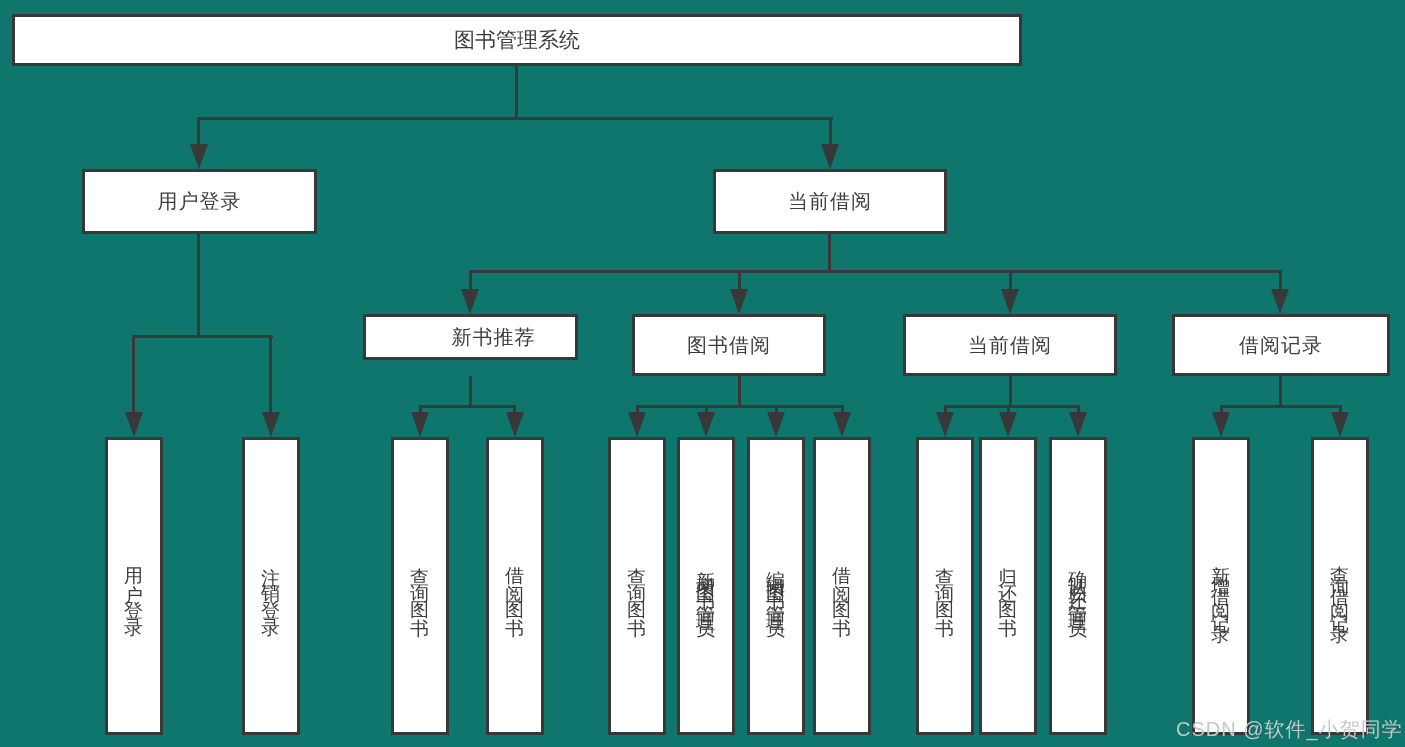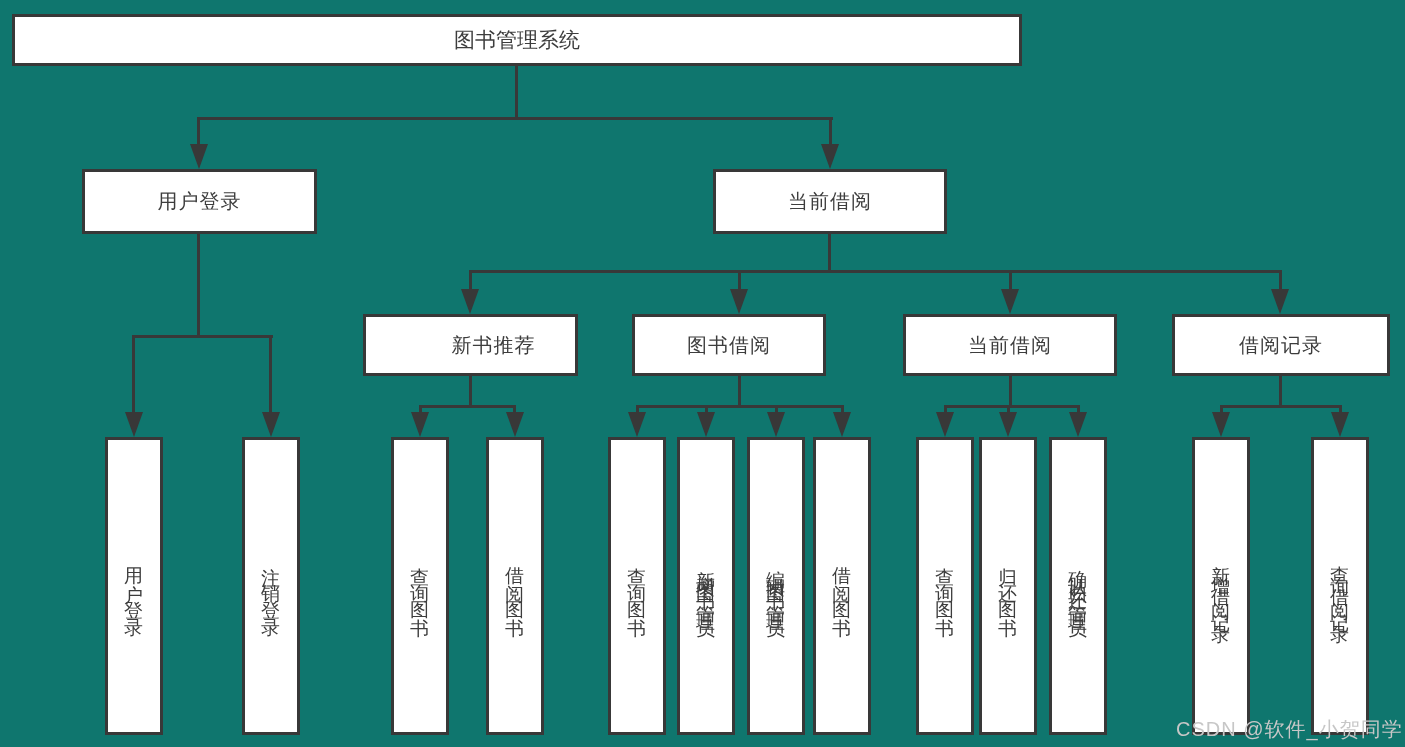--- a/index.html
+++ b/index.html
@@ -43,21 +43,21 @@
   </div>
 
   <div class="node hnode" style="left:82px; top:169px; width:235px; height:65px;">
     <span>用户登录</span>
   </div>
 
   <div class="node hnode" style="left:713px; top:169px; width:234px; height:65px;">
     <span>当前借阅</span>
   </div>
 
-  <div class="node hnode" style="left:363px; top:314px; width:215px; height:62px;padding-left:46px;">
+  <div class="node hnode" style="left:363px; top:314px; width:215px; height:46px;padding-left:46px;">
     <span>新书推荐</span>
   </div>
 
   <div class="node hnode" style="left:632px; top:314px; width:194px; height:62px;">
     <span>图书借阅</span>
   </div>
 
   <div class="node hnode" style="left:903px; top:314px; width:214px; height:62px;">
     <span>当前借阅</span>
   </div>

